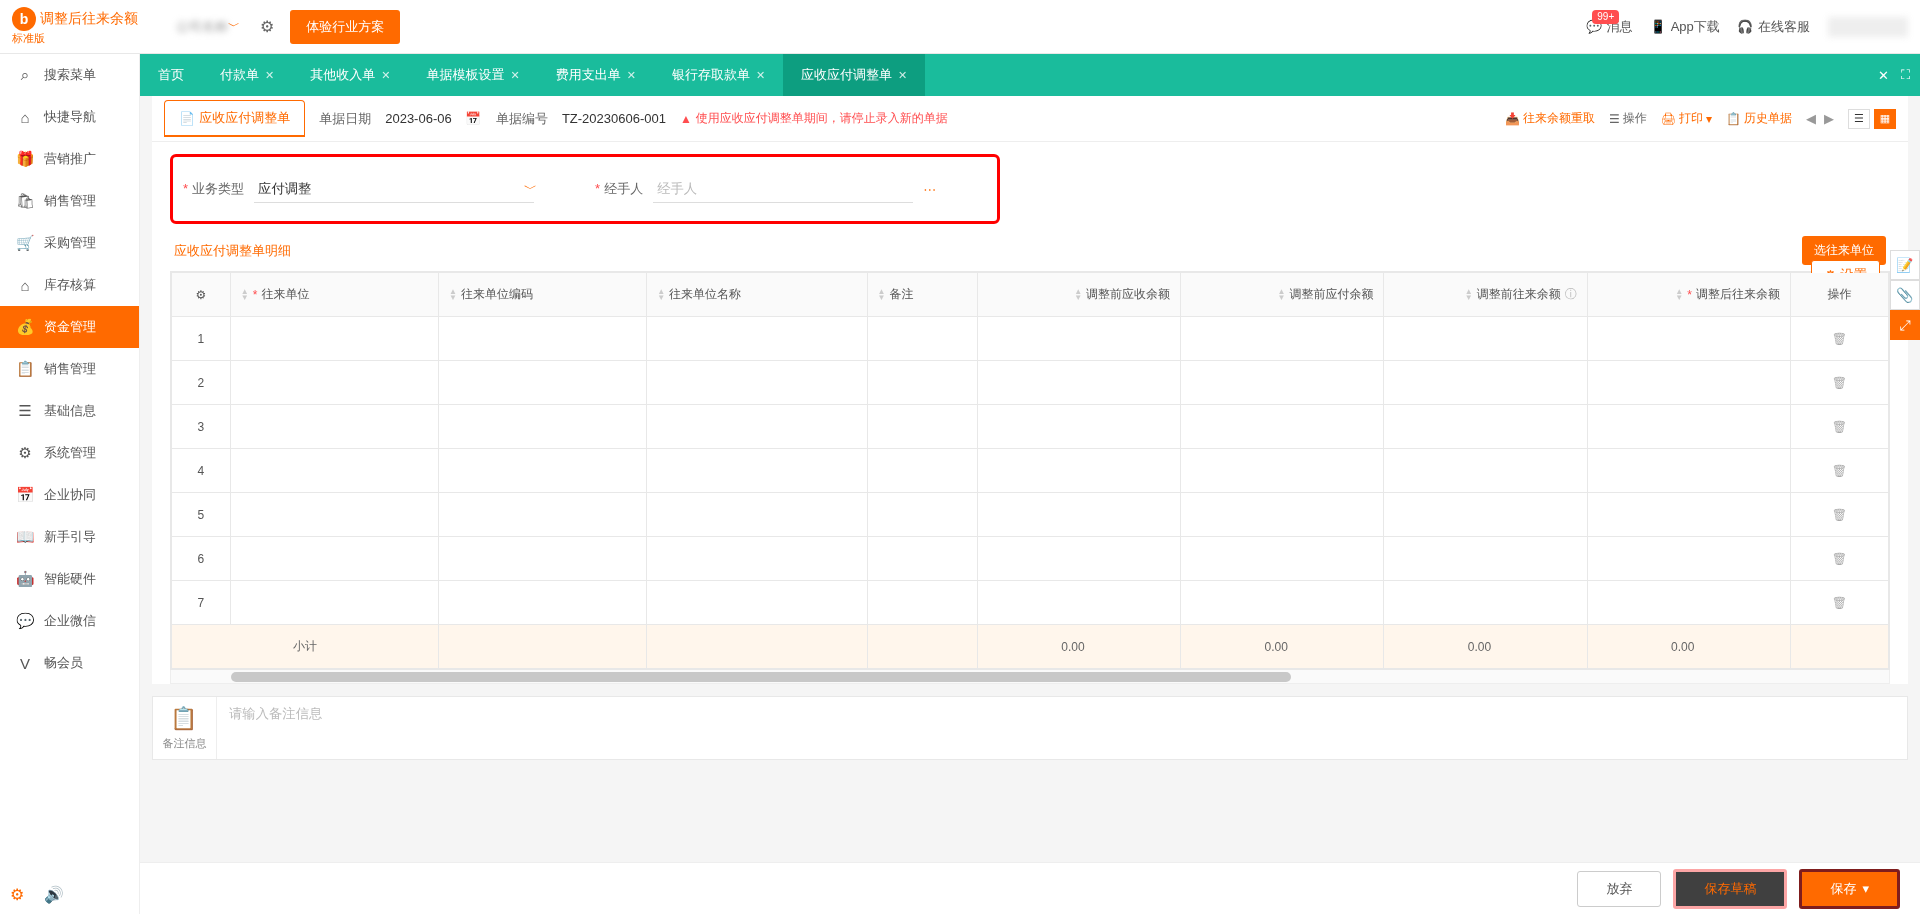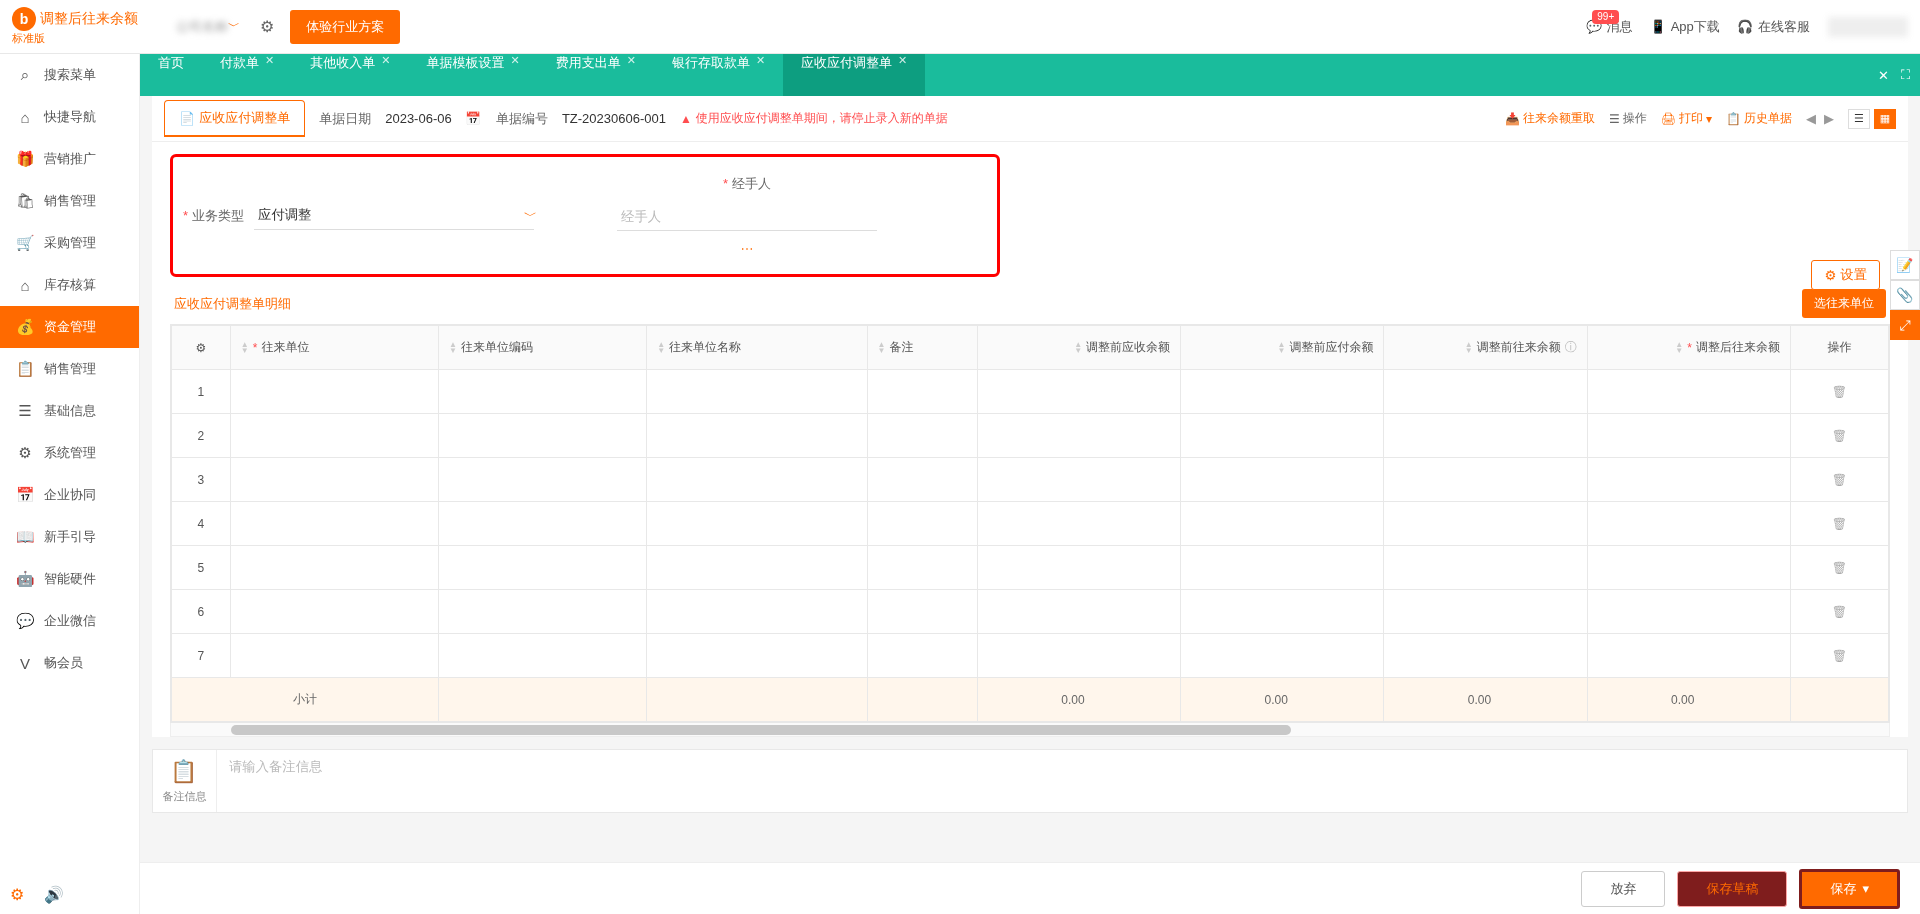--- a/index.html
+++ b/index.html
@@ -27,21 +27,21 @@
 .sidebar-item.active { background: #ff6a00; color: #fff; }
 .sidebar-item .icon { width: 18px; text-align: center; font-size: 15px; }
 .sidebar-footer { margin-top: auto; display: flex; padding: 10px; gap: 20px; }
 .sidebar-footer span { color: #ff6a00; cursor: pointer; font-size: 16px; }
 
 
 .main { flex: 1; display: flex; flex-direction: column; background: #f5f5f5; min-width: 0; position: relative; }
 
 
 .tabs-bar { height: 42px; background: #1abc9c; display: flex; align-items: stretch; }
-.tab { display: flex; align-items: flex-start; padding: 0 18px; color: #fff; cursor: pointer; gap: 6px; font-size: 13px; }
+.tab { display: flex; align-items: center; padding: 0 18px; color: #fff; cursor: pointer; gap: 6px; font-size: 13px; }
 .tab.active { background: #0d9e80; }
 .tab-close { font-size: 11px; opacity: 0.8; }
 .tabs-right { margin-left: auto; display: flex; align-items: center; padding-right: 10px; gap: 12px; color: #fff; }
 
 
 .toolbar { height: 46px; background: #fff; border-bottom: 1px solid #eee; display: flex; align-items: center; padding: 0 12px; gap: 14px; margin: 0 12px; margin-top: 0; }
 .doc-type-tab { border: 1px solid #ff6a00; border-bottom: 2px solid #ff6a00; border-radius: 4px 4px 0 0; padding: 8px 14px; color: #ff6a00; display: flex; align-items: center; gap: 4px; background: #fff; }
 .toolbar-label { color: #666; }
 .toolbar-value { color: #333; }
 .warning-text { color: #ff4d4f; display: flex; align-items: center; gap: 4px; font-size: 12px; }
@@ -99,21 +99,21 @@
 .remark-icon-box { width: 64px; display: flex; flex-direction: column; align-items: center; justify-content: center; gap: 4px; border-right: 1px solid #eee; }
 .remark-icon { color: #1abc9c; font-size: 22px; }
 .remark-icon-label { font-size: 11px; color: #888; }
 .remark-input { flex: 1; border: none; padding: 8px 12px; outline: none; resize: none; }
 .remark-input::placeholder { color: #bbb; }
 
 
 .footer-bar { position: absolute; bottom: 0; right: 0; left: 0; height: 52px; background: #fff; border-top: 1px solid #eee; display: flex; align-items: center; justify-content: flex-end; padding: 0 20px; gap: 12px; }
 .btn { padding: 8px 28px; border-radius: 3px; cursor: pointer; font-size: 13px; }
 .btn-default { background: #fff; border: 1px solid #ccc; color: #555; }
-.btn-outline { background: #7f1d1d; border: 1px solid #fca5a5; color: #ff6a00; }
+.btn-outline { background: #404040; border: 3px solid #fca5a5; color: #ff6a00; }
 .btn-primary { background: #ff6a00; border: 3px solid #7f1d1d; color: #fff; display: flex; align-items: center; gap: 6px; }
 
 
 .right-float { position: absolute; right: 0; top: 196px; width: 30px; display: flex; flex-direction: column; }
 .float-icon { width: 30px; height: 30px; border: 1px solid #ddd; background: #fff; display: flex; align-items: center; justify-content: center; color: #999; cursor: pointer; font-size: 14px; }
 .float-icon.active { background: #ff6a00; color: #fff; border-color: #ff6a00; }
 </style>
 </head>
 <body>
 
@@ -290,21 +290,21 @@
       </div>
     </div>
 
     <div class="content-panel" style="position:relative;">
       <div class="form-row" style="width:830px;">
         <div class="form-field">
           <span class="field-label"><span class="req">*</span><span>业务类型</span></span>
           <input class="field-input" value="应付调整" style="">
           <span class="field-chevron">﹀</span>
         </div>
-        <div class="form-field" style="margin-left:40px;flex-direction:column;">
+        <div class="form-field" style="margin-left:18px;">
           <span class="field-label"><span class="req">*</span><span>经手人</span></span>
           <input class="field-input" style="min-width: 260px;" placeholder="经手人">
           <span class="field-more">⋯</span>
         </div>
       </div>
       <button class="settings-outer">
         <span>⚙</span>
         <span>设置</span>
       </button>
 

